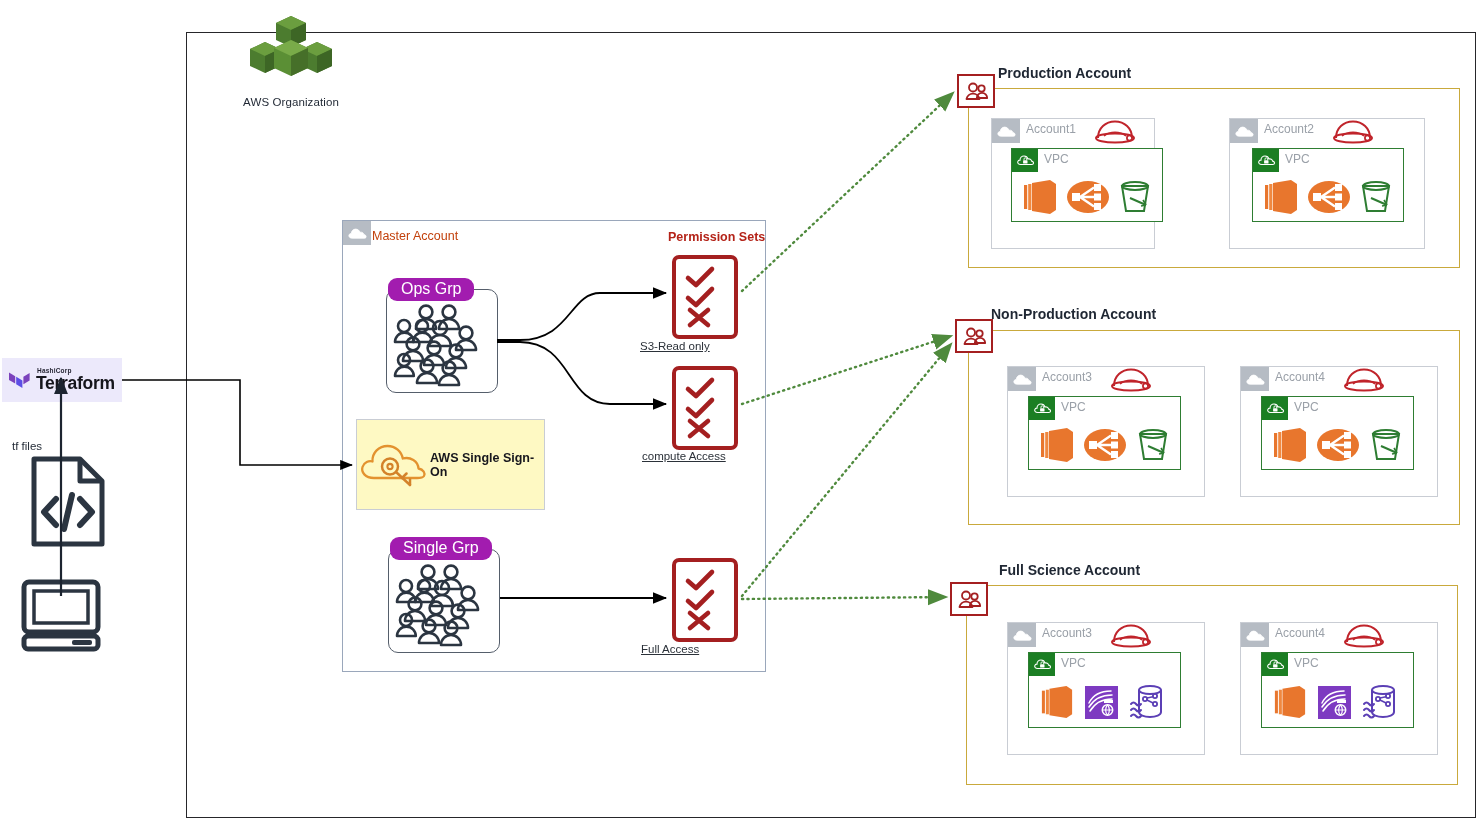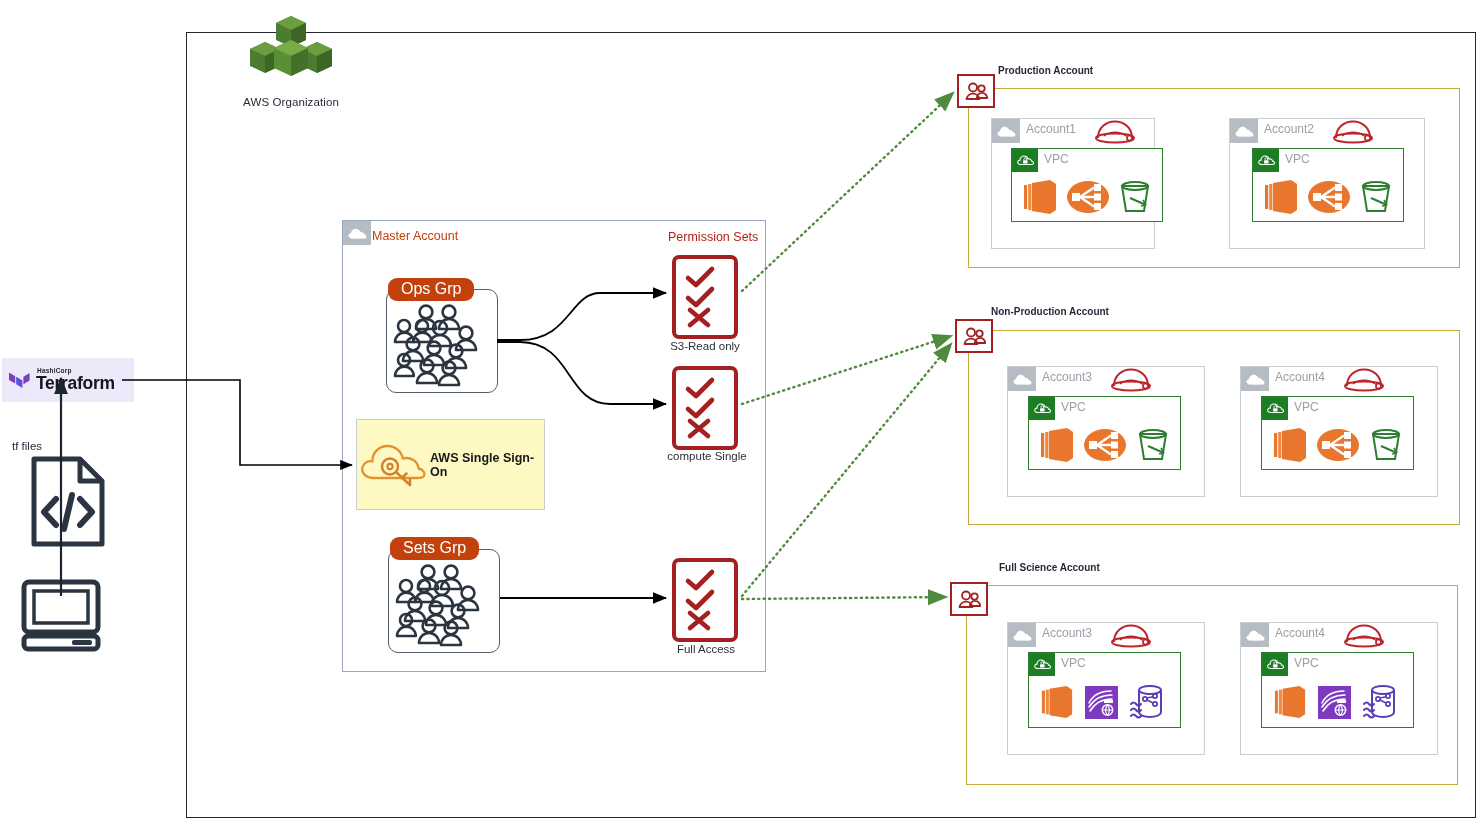--- a/index.html
+++ b/index.html
@@ -8,63 +8,63 @@
   .abs{position:absolute;}
 
   
   #org-boundary{left:186px;top:32px;width:1290px;height:786px;border:1.6px solid #26262a;box-sizing:border-box;}
 
   
   #aws-org{left:238px;top:14px;width:106px;text-align:center;}
   #aws-org .cap{font-size:11.5px;color:#1f2733;margin-top:2px;letter-spacing:.1px;}
 
   
-  #terraform-logo{left:2px;top:358px;width:132px;height:44px;background:#ece9fb;
+  #terraform-logo{left:2px;top:358px;width:120px;height:44px;background:#ece9fb;
      display:flex;align-items:center;gap:5px;padding-left:7px;box-sizing:border-box;}
   #terraform-logo .tf-text{line-height:1;}
   #terraform-logo .tf-hc{font-size:6.5px;font-weight:bold;color:#1f1f2e;letter-spacing:.2px;display:block;margin-left:1px;}
   #terraform-logo .tf-name{font-size:17.5px;font-weight:bold;color:#15151c;letter-spacing:-.3px;display:block;}
   #tf-files-label{left:12px;top:440px;font-size:11.5px;}
   #tf-file-icon{left:30px;top:455px;}
   #computer-icon{left:18px;top:578px;}
 
   
   #master-account{left:342px;top:220px;width:424px;height:452px;border:1.2px solid #9aa7bb;
       background:#fff;box-sizing:border-box;}
   .acct-cloud-badge{position:absolute;left:0;top:0;width:28px;height:24px;background:#b6bcc4;
       display:flex;align-items:center;justify-content:center;}
   #master-title{left:372px;top:229px;font-size:12.5px;color:#c2410c;}
-  #perm-sets-title{left:668px;top:230px;font-size:12.5px;font-weight:normal;color:#b42318;}
+  #perm-sets-title{left:668px;top:230px;font-size:12.5px;font-weight:bold;color:#b42318;}
 
   
   .grp-box{position:absolute;border:1px solid #555e6b;border-radius:10px;background:#fff;}
-  .grp-label{position:absolute;background:#c2410c;color:#fff;border-radius:9px;
+  .grp-label{position:absolute;background:#a21caf;color:#fff;border-radius:9px;
      font-size:16px;padding:2px 13px 3px;white-space:nowrap;}
   #ops-grp-box{left:386px;top:289px;width:110px;height:102px;}
   #ops-grp-label{left:388px;top:278px;}
   #admin-grp-box{left:388px;top:549px;width:110px;height:102px;}
   #admin-grp-label{left:390px;top:537px;}
 
   
   #sso-box{left:356px;top:419px;width:189px;height:91px;border:1px solid #c9cdd4;background:#fef9c3;
      box-sizing:border-box;display:flex;flex-direction:row;align-items:center;justify-content:center;gap:1px;}
   #sso-box .sso-cap{font-size:12.5px;font-weight:bold;color:#17171d;}
 
   
   .perm-card{position:absolute;width:66px;height:84px;border:4px solid #a41f20;border-radius:7px;
      background:#fff;box-sizing:border-box;display:flex;flex-direction:column;
      align-items:flex-start;justify-content:center;padding-left:9px;gap:0px;}
-  .perm-cap{position:absolute;font-size:11.5px;color:#2b3139;text-align:center;width:130px;}
+  .perm-cap{position:absolute;font-size:11.5px;color:#2b3139;text-align:left;width:130px;text-decoration:underline;}
   #perm-s3{left:672px;top:255px;}     #perm-s3-cap{left:640px;top:340px;}
   #perm-compute{left:672px;top:366px;} #perm-compute-cap{left:642px;top:450px;}
   #perm-full{left:672px;top:558px;}    #perm-full-cap{left:641px;top:643px;}
 
   
   .acct-group{position:absolute;border:1.3px solid #c9a93c;box-sizing:border-box;background:#fff;}
-  .acct-group-title{position:absolute;font-size:10px;font-weight:bold;color:#1f2733;}
+  .acct-group-title{position:absolute;font-size:14px;font-weight:bold;color:#1f2733;}
   .people-badge{position:absolute;width:34px;height:30px;border:2px solid #a41f20;background:#fff;
      display:flex;align-items:center;justify-content:center;}
 
   #prod-group{left:968px;top:88px;width:492px;height:180px;}
   #prod-title{left:998px;top:65px;}
   #prod-badge{left:957px;top:74px;}
 
   #nonprod-group{left:968px;top:330px;width:492px;height:195px;}
   #nonprod-title{left:991px;top:306px;text-align:right;}
   #nonprod-badge{left:955px;top:319px;}
@@ -214,21 +214,21 @@
         <path d="M59 72 a10 10 0 0 1 20 0 Z"></path>
       <circle cx="17" cy="64" r="6"></circle>
         <path d="M8 80 a9.4 9.4 0 0 1 18.8 0 Z"></path>
       <circle cx="40" cy="70" r="6.4"></circle>
         <path d="M30 87 a10 10 0 0 1 20 0 Z"></path>
       <circle cx="62" cy="72" r="6.4"></circle>
         <path d="M52 89 a10 10 0 0 1 20 0 Z"></path>
     </g>
   </svg>
 </div>
-<div class="abs grp-label" id="admin-grp-label">Sets Grp</div>
+<div class="abs grp-label" id="admin-grp-label">Single Grp</div>
 
 <div class="abs" id="sso-box">
   <svg width="72" height="50" viewBox="0 0 72 50">
     <path d="M17 38 C8 38 4 32 5.5 27 C7 22 12 20.5 15.5 21.5 C15 12.5 22 6 30.5 6 C38.5 6 44.5 11.5 45.8 18.5 C53.5 16.5 61 21 61.5 28.5 C66.5 29.5 68.5 33.5 67 36 C65.8 38 63 38 60 38 Z" fill="none" stroke="#e3922f" stroke-width="2.3" stroke-linejoin="round"></path>
     <circle cx="33" cy="26.5" r="8" fill="none" stroke="#d4822a" stroke-width="2.5"></circle>
     <circle cx="33" cy="26.5" r="2.6" fill="none" stroke="#d4822a" stroke-width="2.1"></circle>
     <path d="M39 32 L53 45" stroke="#d4822a" stroke-width="2.5" fill="none" stroke-linecap="round"></path>
     <path d="M45 38 L49.5 33.5" stroke="#d4822a" stroke-width="2.5" fill="none" stroke-linecap="round"></path>
     <path d="M53 45 L53 39.5" stroke="#d4822a" stroke-width="2.5" fill="none" stroke-linecap="round"></path>
   </svg>
@@ -252,21 +252,21 @@
   <svg width="30" height="20" viewBox="0 0 30 20">
       <path d="M3 11 L11 18 L27 2" fill="none" stroke="#a41f20" stroke-width="4.6" stroke-linecap="round" stroke-linejoin="round"></path>
     </svg>
   <svg width="30" height="20" viewBox="0 0 30 20">
       <path d="M3 11 L11 18 L27 2" fill="none" stroke="#a41f20" stroke-width="4.6" stroke-linecap="round" stroke-linejoin="round"></path>
     </svg>
   <svg width="30" height="20" viewBox="0 0 30 20">
       <path d="M5 3 L23 18 M23 3 L5 18" fill="none" stroke="#a41f20" stroke-width="4.6" stroke-linecap="round"></path>
     </svg>
 </div>
-<div class="abs perm-cap" id="perm-compute-cap">compute Single</div>
+<div class="abs perm-cap" id="perm-compute-cap">compute Access</div>
 
 <div class="abs perm-card" id="perm-full">
   <svg width="30" height="20" viewBox="0 0 30 20">
       <path d="M3 11 L11 18 L27 2" fill="none" stroke="#a41f20" stroke-width="4.6" stroke-linecap="round" stroke-linejoin="round"></path>
     </svg>
   <svg width="30" height="20" viewBox="0 0 30 20">
       <path d="M3 11 L11 18 L27 2" fill="none" stroke="#a41f20" stroke-width="4.6" stroke-linecap="round" stroke-linejoin="round"></path>
     </svg>
   <svg width="30" height="20" viewBox="0 0 30 20">
       <path d="M5 3 L23 18 M23 3 L5 18" fill="none" stroke="#a41f20" stroke-width="4.6" stroke-linecap="round"></path>

